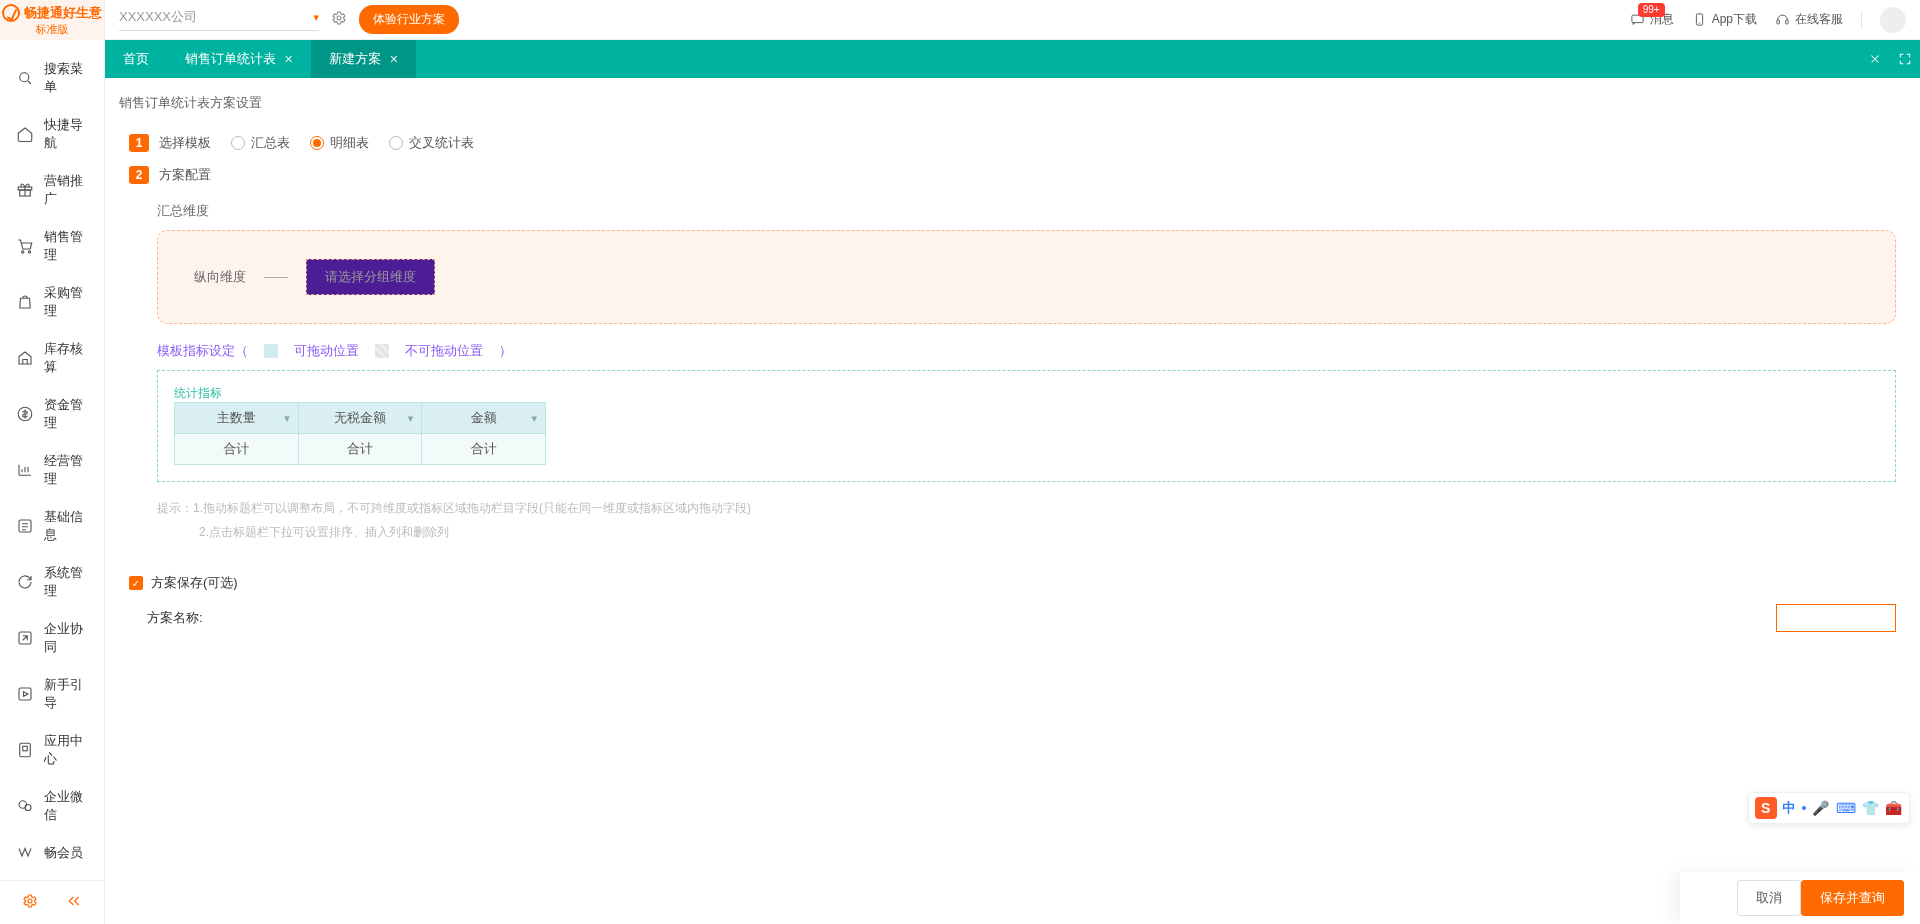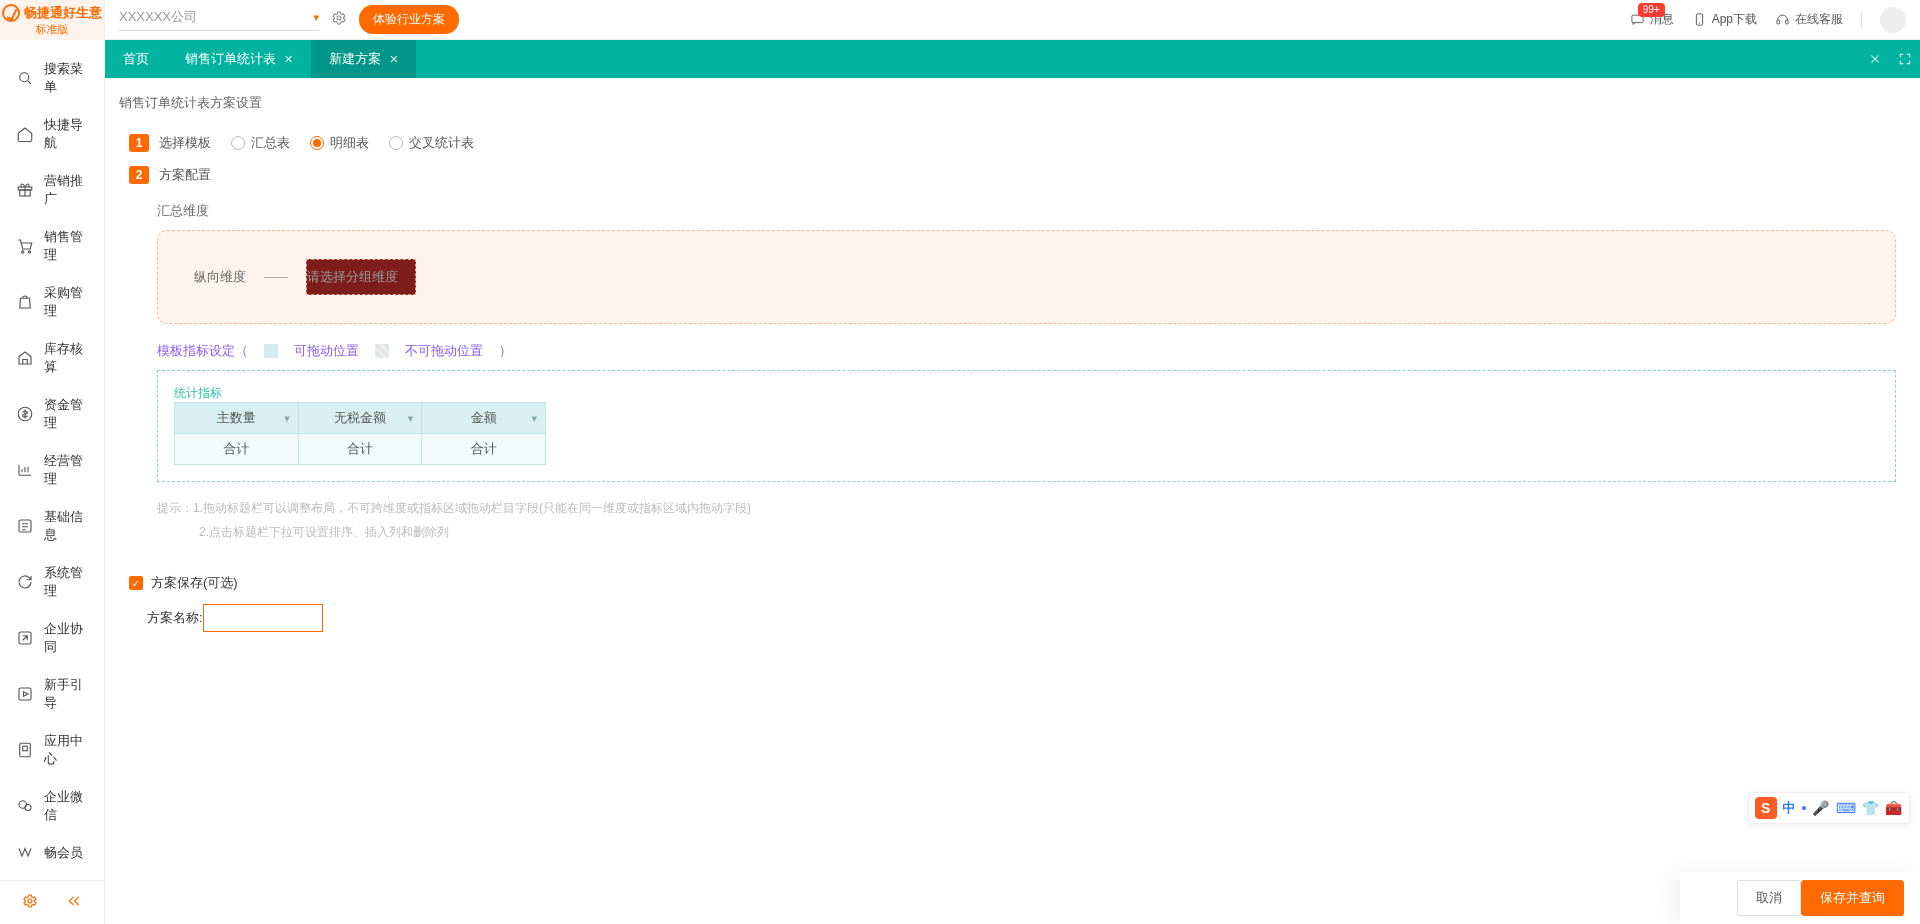--- a/index.html
+++ b/index.html
@@ -57,21 +57,21 @@
   .radio { display:flex; align-items:center; gap:6px; font-size:13px; color:#555; cursor:pointer; }
   .radio .dot { width:14px; height:14px; border:1px solid #bbb; border-radius:50%; display:inline-flex; align-items:center; justify-content:center; }
   .radio.checked .dot { border-color:#ff6a00; }
   .radio.checked .dot::after { content:""; width:8px; height:8px; background:#ff6a00; border-radius:50%; }
 
   .dim-label { color:#666; font-size:13px; padding:4px 0 10px 28px; }
   .dim-box { margin-left:28px; border:1px dashed #ffb48a; background:#fff3ed; padding:28px 36px; border-radius:10px; }
   .dim-inner { display:flex; align-items:center; gap:18px; }
   .dim-text { color:#666; font-size:13px; }
   .dim-line { width:24px; height:1px; background:#aaa; }
-  .dim-input { border:1px dashed #d9a98a; background:#7f1d1d; padding:8px 0; color:#999; font-size:13px; min-width:110px; }
+  .dim-input { border:1px dashed #d9a98a; background:#4c1d95; padding:8px 18px; color:#999; font-size:13px; min-width:110px; }
 
   .indicator-note { margin:18px 0 10px 28px; color:#8b5cf6; font-size:13px; display:flex; align-items:center; gap:16px; }
   .swatch { width:14px; height:14px; display:inline-block; }
   .sw-drag { background:#d2ecee; }
   .sw-nodrag { background:repeating-linear-gradient(45deg,#eceef0,#eceef0 3px,#dfe3e6 3px,#dfe3e6 6px); }
 
   .indicator-box { margin-left:28px; border:1px dashed #8fd3cd; padding:14px 16px 16px; }
   .indicator-head { color:#2fc1a3; font-size:12px; }
   .ind-table { border:1px solid #bfe6e2; width:372px; }
   .ind-row { display:flex; }
@@ -79,21 +79,21 @@
   .ind-cell:last-child { border-right:none; }
   .ind-head .ind-cell { background:#d9eff1; }
   .ind-body .ind-cell { background:#f2fafa; }
   .ind-body { border-top:1px solid #bfe6e2; }
   .chev { position:absolute; right:8px; top:50%; transform:translateY(-50%); color:#8aa; font-size:11px; }
 
   .hints { margin:14px 0 0 28px; color:#bbb; font-size:12px; line-height:2; }
 
   .save-check-row { padding:14px 0 8px; display:flex; align-items:center; gap:8px; }
   .chk { width:14px; height:14px; background:#ff6a00; border-radius:2px; display:inline-flex; align-items:center; justify-content:center; color:#fff; font-size:10px; }
-  .save-name-row { display:flex; align-items:center; padding:4px 0 40px 18px; }
+  .save-name-row { display:flex; align-items:center; padding:4px 0 40px 18px;justify-content:space-between; }
   .save-name-row input { border:1px solid #ff6a00; height:28px; width:120px; padding:0 8px; outline:none; }
 
   
   .footer { position:absolute; right:0; bottom:0; height:52px; width:240px; display:flex; align-items:center; justify-content:flex-end; padding:0 16px; background:#fff; box-shadow:-8px 0 16px rgba(0,0,0,.05); }
   .btn { padding:8px 18px; border-radius:3px; font-size:13px; cursor:pointer; }
   .btn-plain { background:#fff; border:1px solid #ddd; color:#555; }
   .btn-primary { background:#ff6a00; color:#fff; border:1px solid #ff6a00; }
 
   
   .ime { position:fixed; right:10px; bottom:100px; display:flex; align-items:center; gap:6px; background:#fff; padding:4px 6px; border:1px solid #eee; border-radius:4px; box-shadow:0 2px 6px rgba(0,0,0,.08); }

